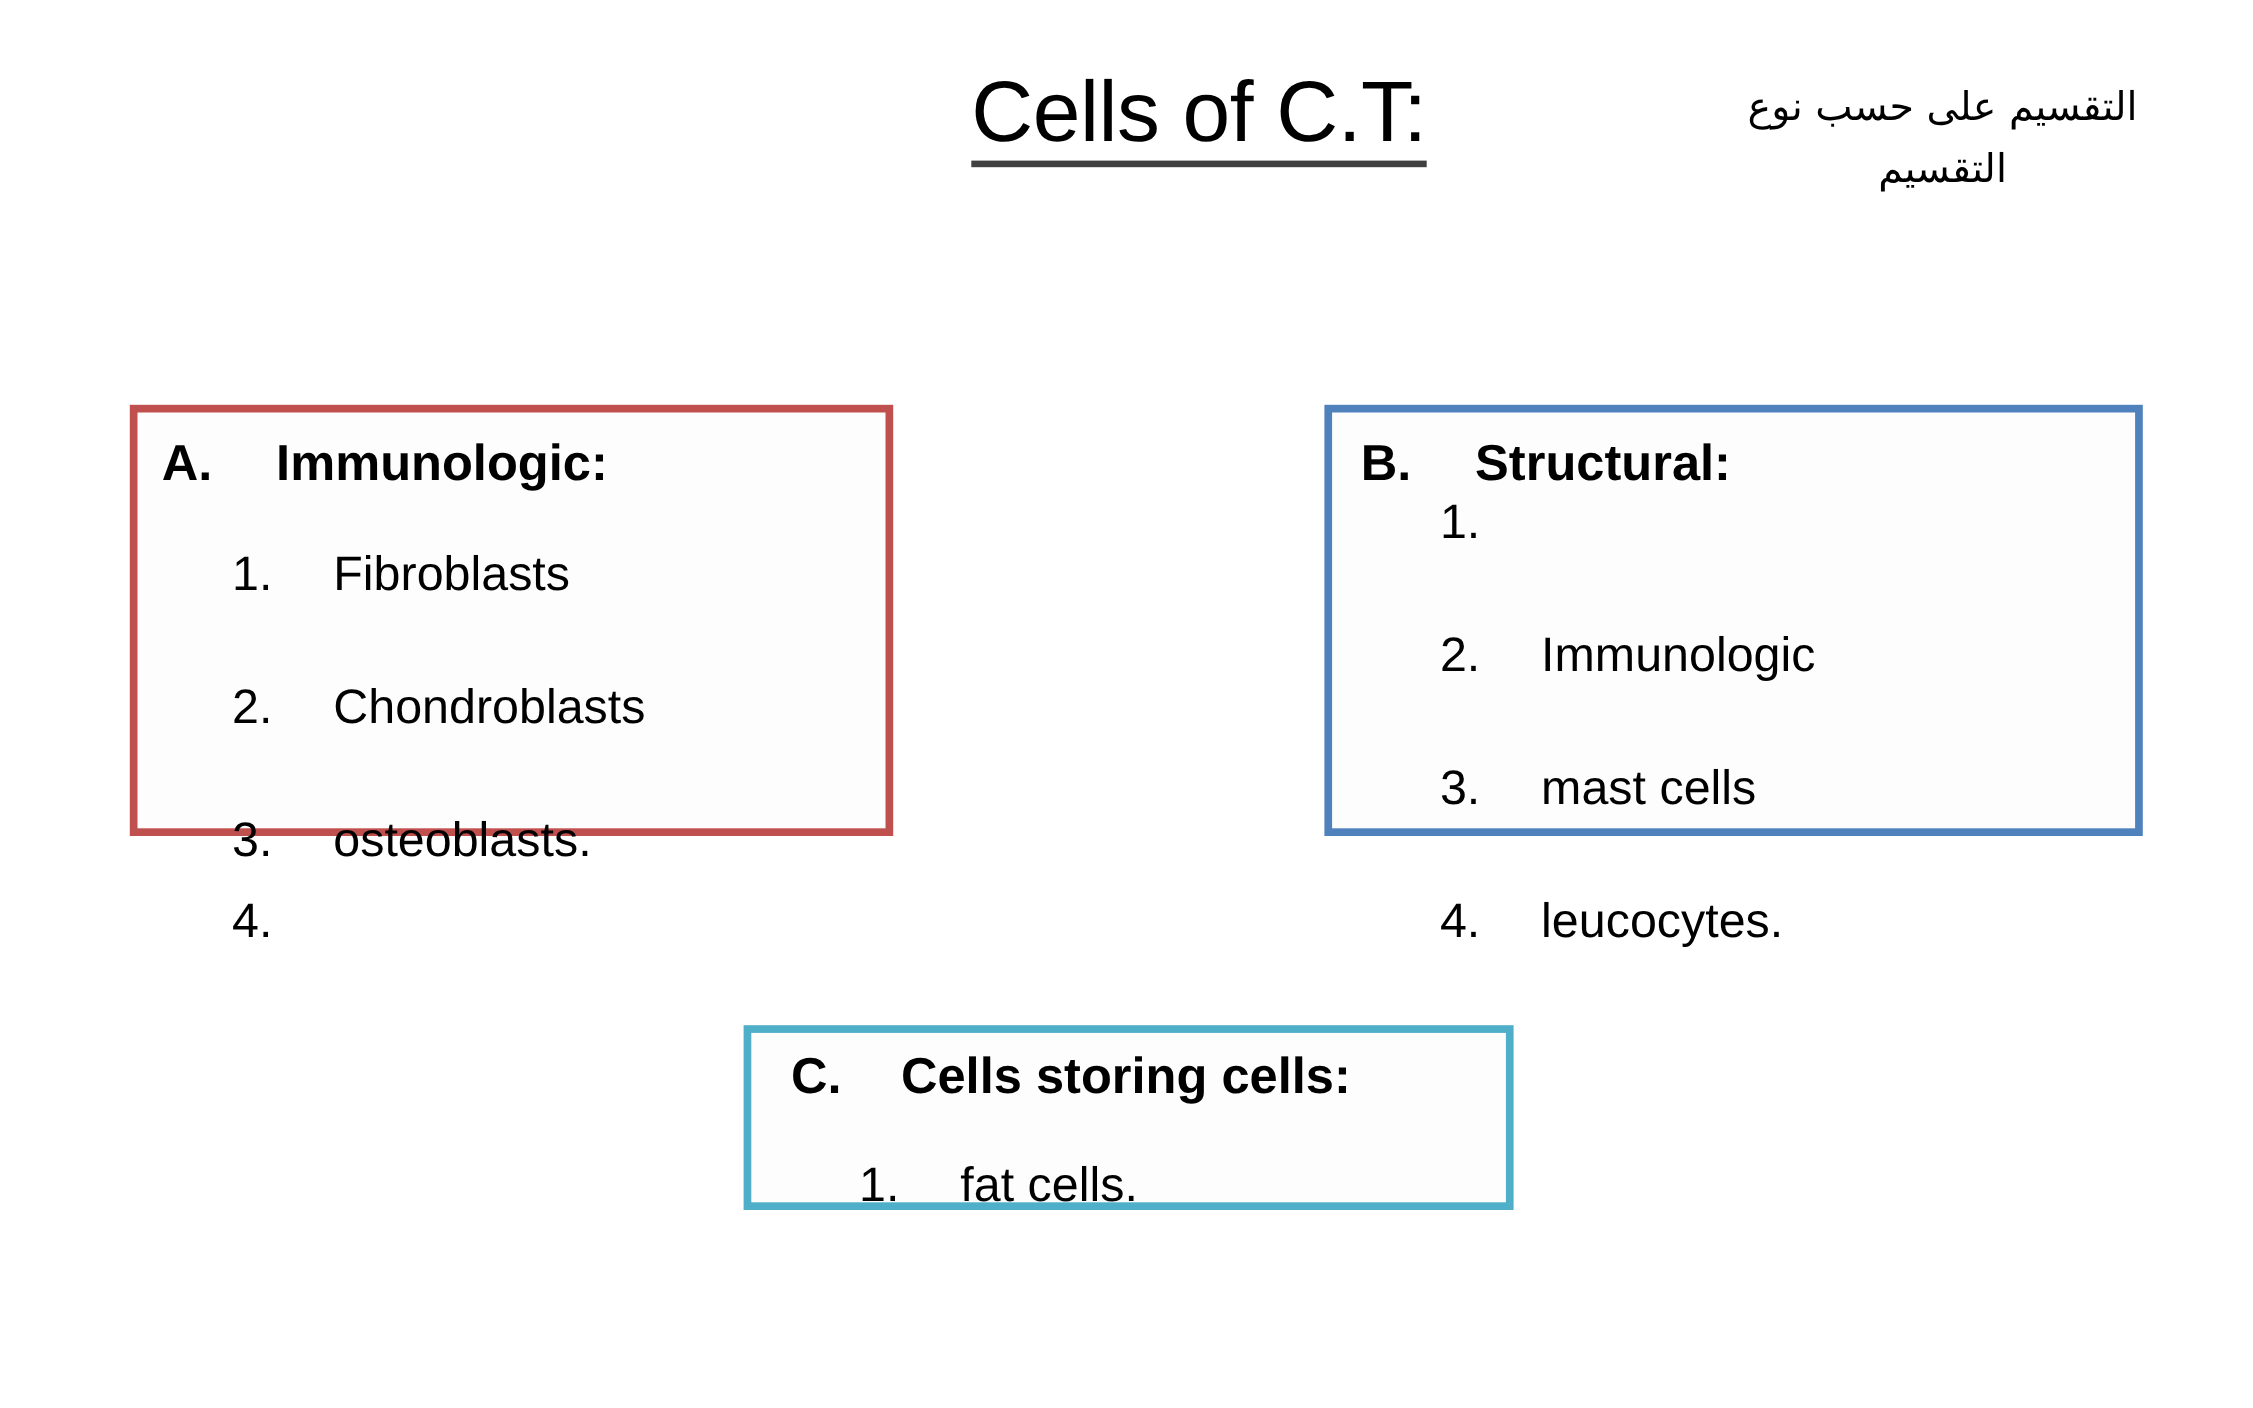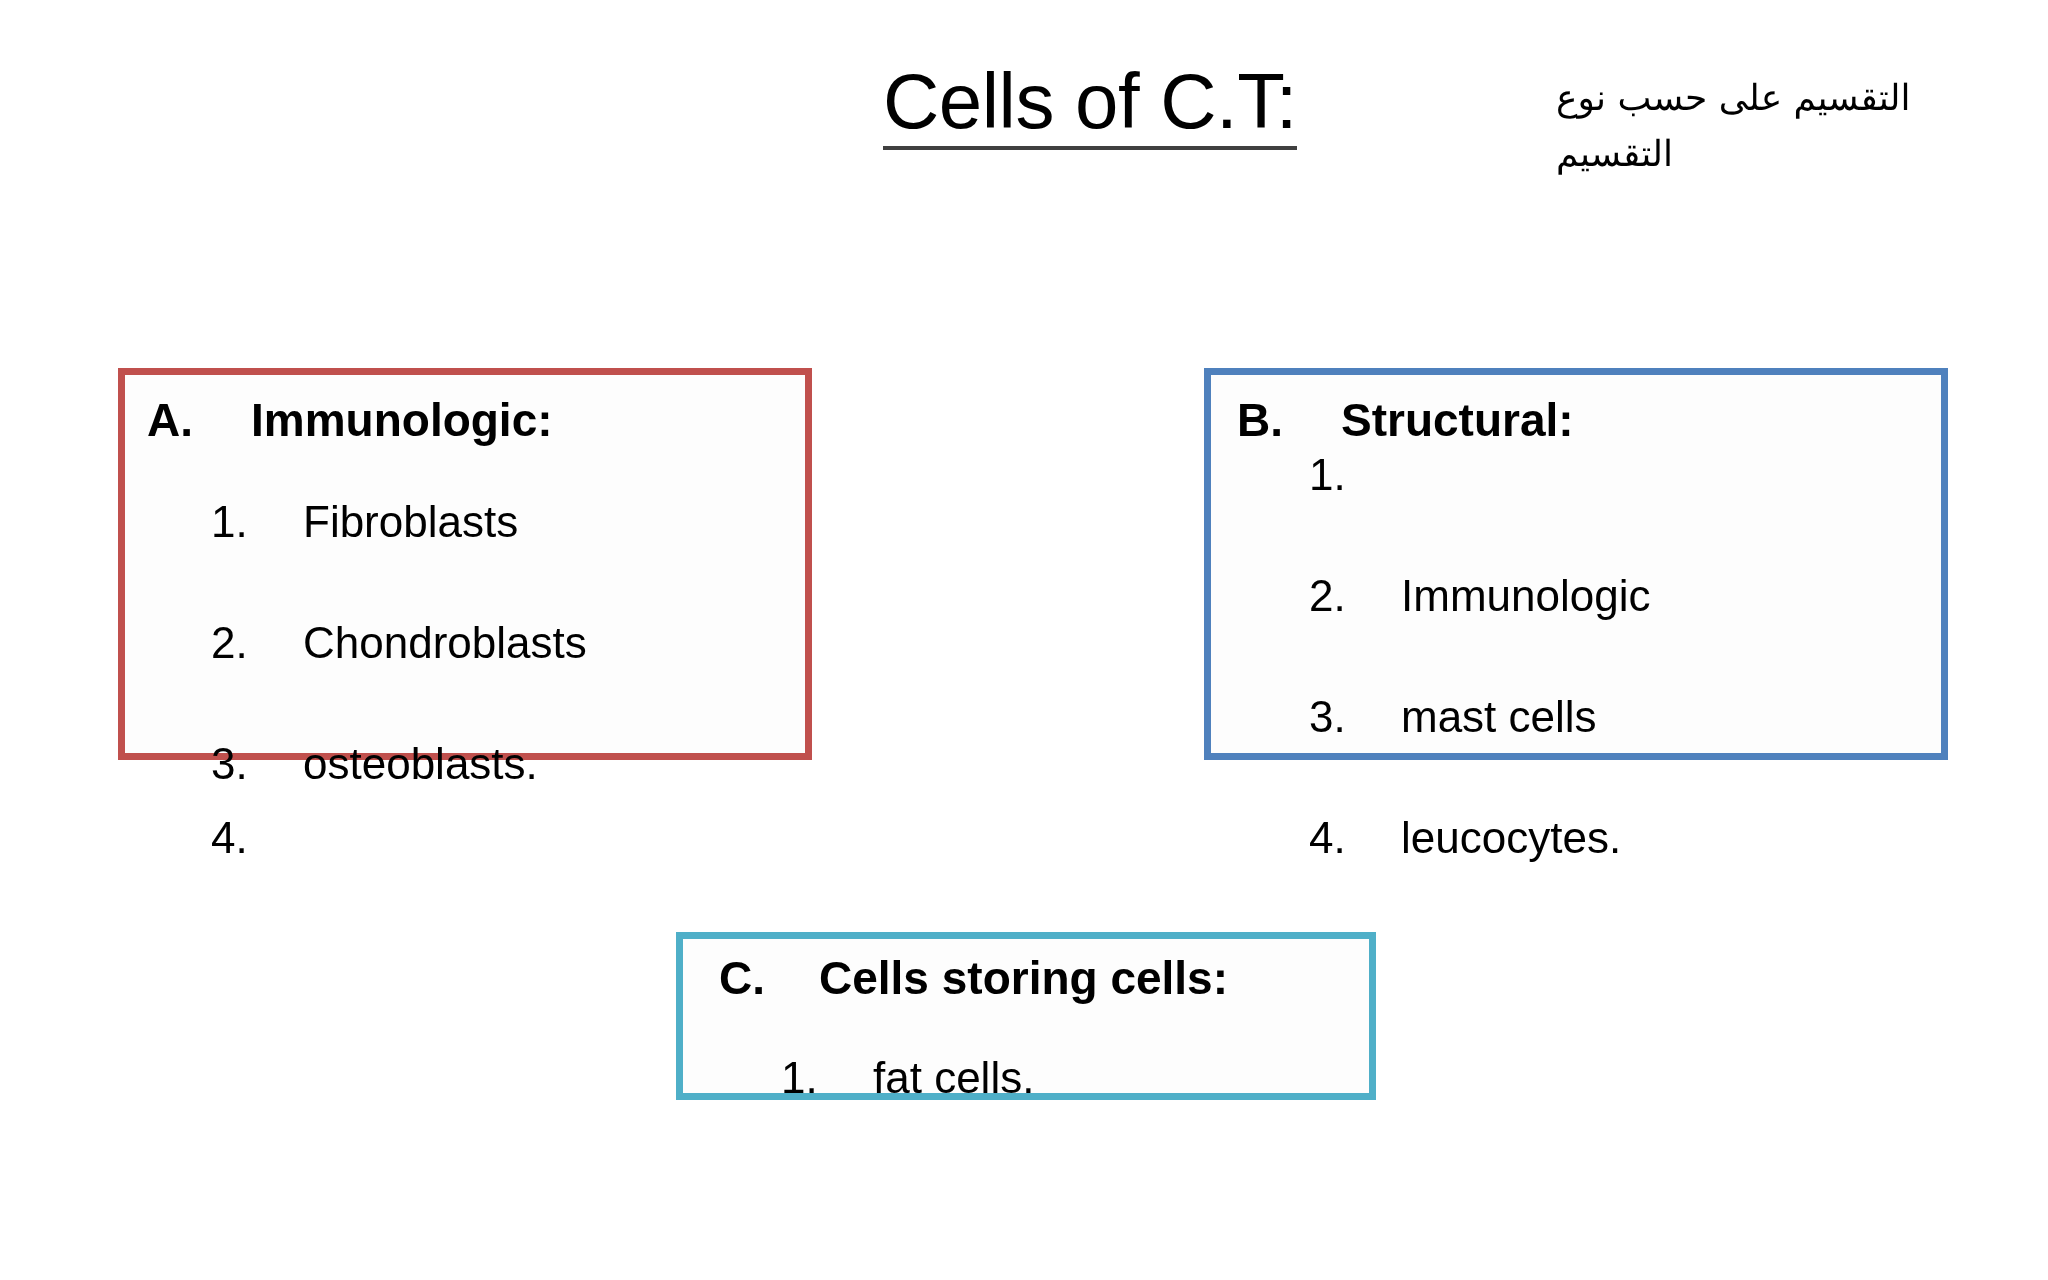--- a/index.html
+++ b/index.html
@@ -35,33 +35,33 @@
     text-align: center;
   }
   .title-text {
     display: inline-block;
     font-family: "Liberation Sans", sans-serif;
     font-size: 78px;
     font-weight: 400;
     line-height: 1.02;
     color: #000000;
     letter-spacing: -0.5px;
-    border-bottom: 4px solid #404040;
+    border-bottom: 6px solid #404040;
     padding-bottom: 4px;
     white-space: nowrap;
     text-align: center;
   }
 
   
   .arabic-note {
     position: absolute;
     right: 72px;
     top: 70px;
     width: 420px;
-    text-align: left;
+    text-align: center;
     direction: rtl;
     font-family: "DejaVu Serif", serif;
     font-size: 36px;
     line-height: 1.55;
     color: #000000;
   }
   .arabic-line {
     display: block;
   }
 

